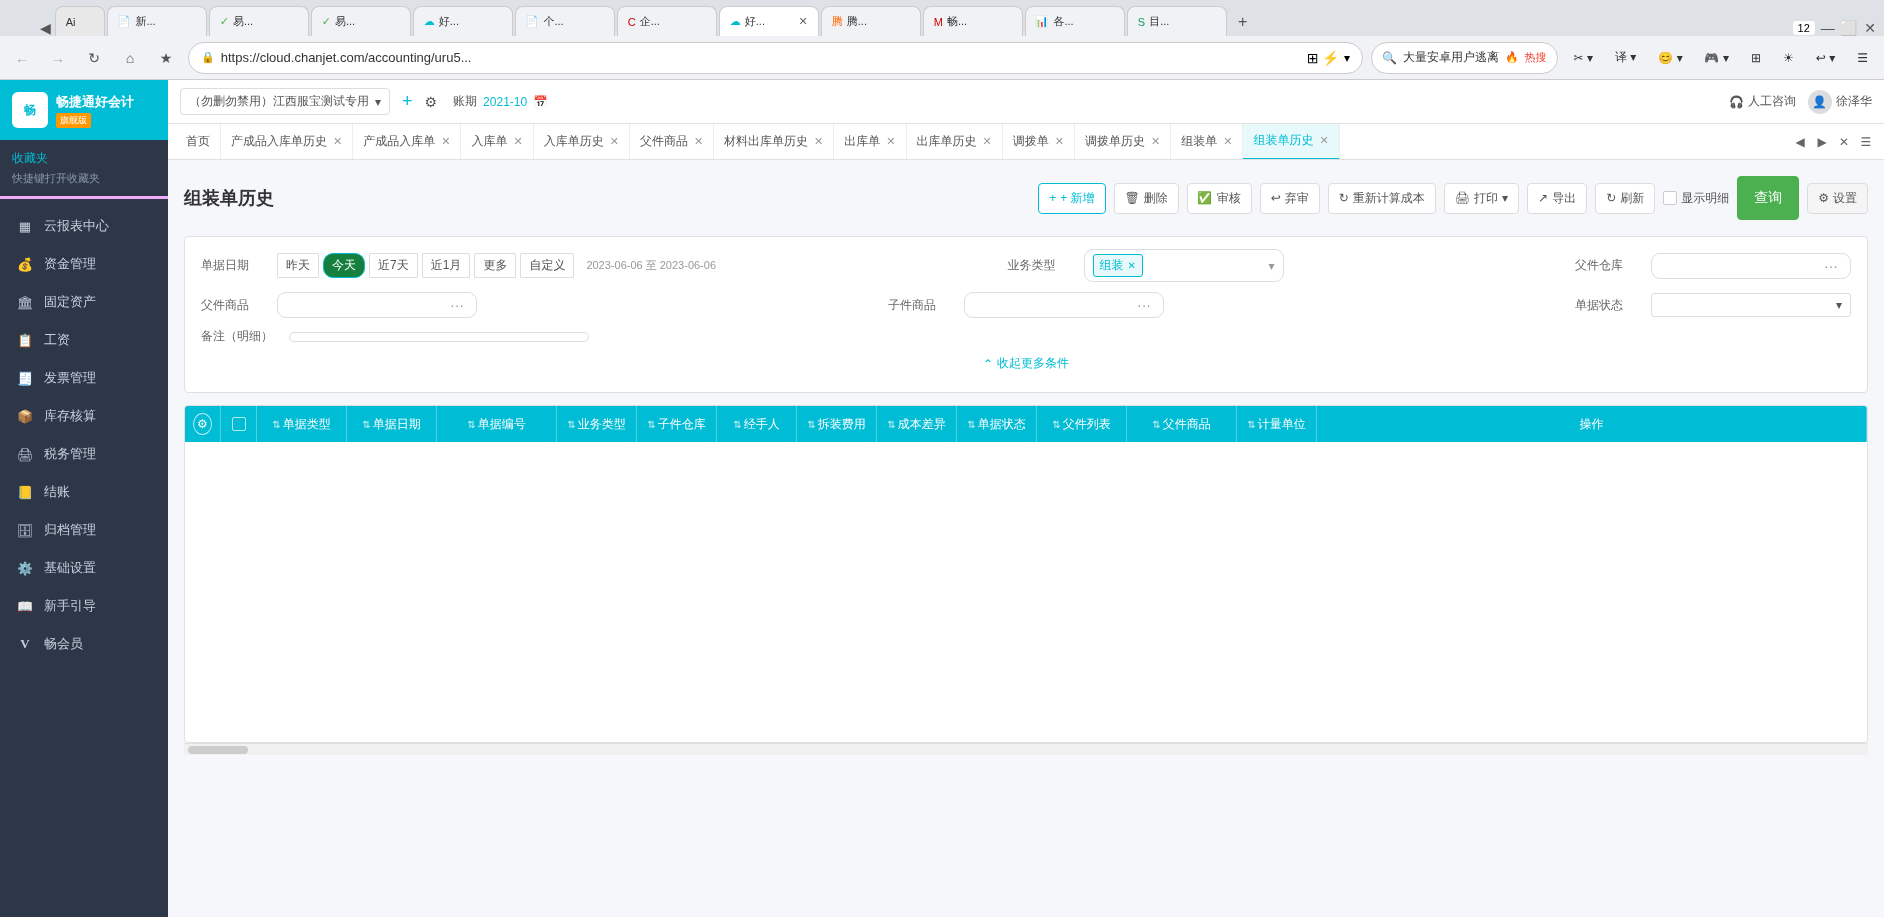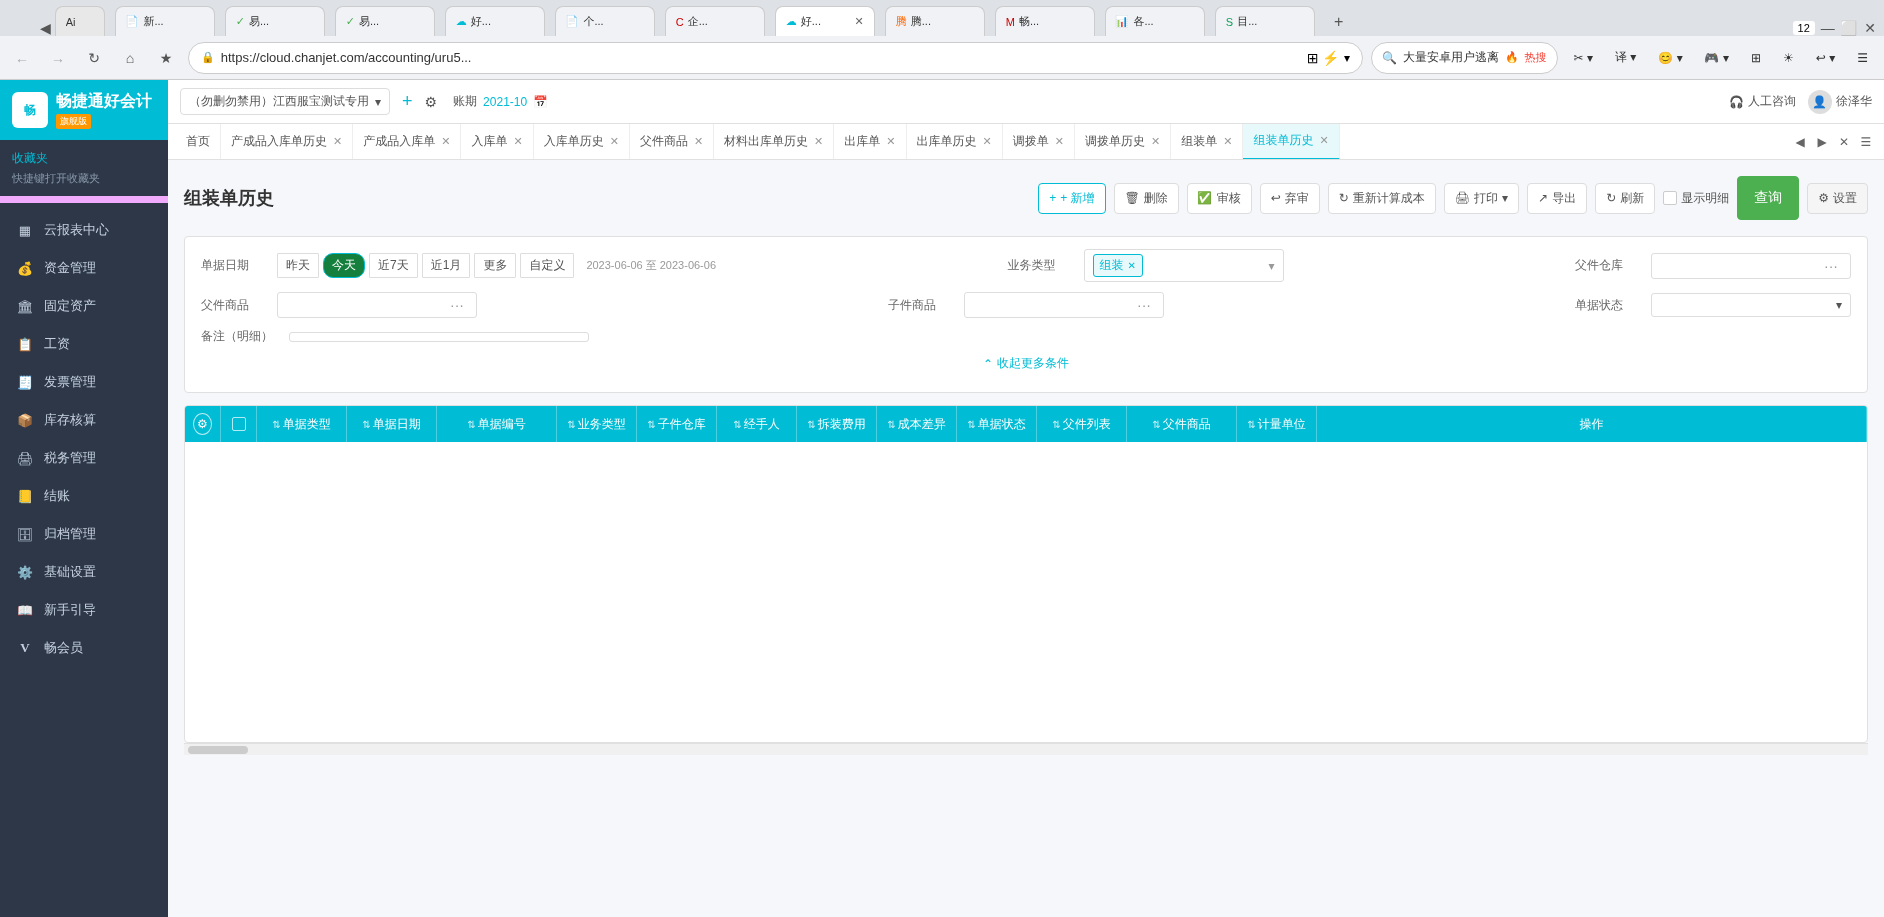--- a/index.html
+++ b/index.html
@@ -1,21 +1,21 @@
 <!DOCTYPE html>
 <html><head>
   <meta charset="utf-8">
   <style>
     * { box-sizing: border-box; margin: 0; padding: 0; font-family: 'Microsoft YaHei', Arial, sans-serif; }
     body { background: #f0f2f5; font-size: 12px; overflow: hidden; }
 
     
     .browser-chrome { background: #dee1e6; width: 1884px; }
     .browser-tabs { display: flex; align-items: flex-end; height: 36px; background: #dee1e6; padding: 0 0 0 40px; }
-    .browser-tab { display: flex; align-items: center; height: 30px; padding: 12px 10px; background: #f0f2f5; border-radius: 8px 8px 0 0; font-size: 11px; color: #333; min-width: 100px; max-width: 140px; border: 1px solid #ccc; border-bottom: none; margin-right: 10px; cursor: pointer; gap: 4px; white-space: nowrap; overflow: hidden; }
+    .browser-tab { display: flex; align-items: center; height: 30px; padding: 12px 10px; background: #f0f2f5; border-radius: 8px 8px 0 0; font-size: 11px; color: #333; min-width: 100px; max-width: 140px; border: 1px solid #ccc; border-bottom: none; margin-right: 2px; cursor: pointer; gap: 4px; white-space: nowrap; overflow: hidden; }
     .browser-tab.active { background: #fff; }
     .browser-tab .tab-close { margin-left: auto; color: #666; flex-shrink: 0; }
     .browser-tab .tab-label { overflow: hidden; text-overflow: ellipsis; }
     .browser-tab-add { width: 28px; height: 28px; display: flex; align-items: center; justify-content: center; color: #555; font-size: 16px; cursor: pointer; }
 
     .browser-toolbar { display: flex; align-items: center; height: 44px; background: #f0f2f5; padding: 0 8px; gap: 8px; border-bottom: 1px solid #ccc; }
     .browser-nav-btn { width: 28px; height: 28px; display: flex; align-items: center; justify-content: center; color: #555; cursor: pointer; border-radius: 50%; font-size: 14px; }
     .browser-nav-btn.disabled { color: #aaa; cursor: default; }
     .browser-address-bar { flex: 1; display: flex; align-items: center; background: #fff; border: 1px solid #ccc; border-radius: 20px; padding: 0 12px; height: 32px; gap: 6px; }
     .browser-address-bar .lock-icon { color: #4CAF50; font-size: 11px; }
@@ -27,21 +27,21 @@
 
     
     .app-wrapper { display: flex; height: calc(917px - 80px); }
 
     
     .sidebar { width: 168px; background: #2d3748; display: flex; flex-direction: column; height: 100%; flex-shrink: 0; }
     .sidebar-logo { display: flex; align-items: center; background: #00bcd4; padding: 10px 12px; gap: 8px; height: 60px; }
     .sidebar-logo-icon { width: 36px; height: 36px; background: #fff; border-radius: 6px; display: flex; align-items: center; justify-content: center; font-size: 12px; color: #00bcd4; font-weight: bold; }
     .sidebar-logo-badge { background: #ff9800; color: #fff; font-size: 9px; padding: 1px 4px; border-radius: 2px; margin-top: 2px; display: inline-block; }
 
-    .sidebar-favorites { padding: 10px 12px; border-bottom: 7px solid #f0abfc; }
+    .sidebar-favorites { padding: 10px 12px; border-bottom: 3px solid #f0abfc; }
     .sidebar-favorites-title { color: #00bcd4; font-size: 12px; margin-bottom: 4px; cursor: pointer; }
     .sidebar-favorites-sub { color: #8899aa; font-size: 11px; cursor: pointer; }
 
     .sidebar-menu { flex: 1; overflow-y: auto; padding: 8px 0; }
     .sidebar-menu-item { display: flex; align-items: center; padding: 10px 16px; cursor: pointer; color: #c5d0de; font-size: 13px; gap: 10px; }
     .sidebar-menu-item .menu-icon { width: 18px; height: 18px; display: flex; align-items: center; justify-content: center; flex-shrink: 0; }
 
     
     .main-content { flex: 1; display: flex; flex-direction: column; overflow: hidden; background: #f5f7fa; }
 
@@ -77,21 +77,21 @@
     .filter-row { display: flex; align-items: center; gap: 16px; margin-bottom: 10px; }
     .filter-row:last-child { margin-bottom: 0; }
     .filter-label { color: #666; font-size: 12px; white-space: nowrap; min-width: 60px; }
     .filter-date-btns { display: flex; align-items: center; gap: 4px; }
     .date-btn { padding: 3px 8px; border: 1px solid #ddd; border-radius: 1px; font-size: 12px; color: #555; cursor: pointer; }
     .date-btn.active { background: #15803d; color: #fff; border-color: #00bcd4; border-radius: 10px; }
     .date-range { font-size: 11px; color: #999; margin-left: 8px; }
     .filter-tag { display: inline-flex; align-items: center; background: #e8f9fb; border: 1px solid #00bcd4; color: #00bcd4; border-radius: 3px; padding: 2px 6px; font-size: 12px; gap: 4px; }
     .filter-tag .tag-x { cursor: pointer; color: #00bcd4; font-size: 10px; }
     .filter-select { display: flex; align-items: center; border: 1px solid #ddd; border-radius: 3px; padding: 4px 8px; min-width: 120px; cursor: pointer; font-size: 12px; color: #555; gap: 4px; }
-    .filter-input { border: 1px solid #ddd; border-radius: 3px; padding: 4px 8px; min-width: 160px; font-size: 12px; color: #555; display: flex; align-items: center; gap: 4px; }
+    .filter-input { border: 1px solid #ddd; border-radius: 9px; padding: 4px 8px; min-width: 160px; font-size: 12px; color: #555; display: flex; align-items: center; gap: 4px; }
     .filter-dots { color: #999; cursor: pointer; font-size: 14px; padding: 0 4px; }
 
     
     .data-table-wrapper { background: #fff; border: 1px solid #e0e0e0; border-radius: 4px; overflow: hidden; }
     .data-table-header { display: flex; align-items: center; background: #00bcd4; color: #fff; height: 36px; }
     .th-cell { display: flex; align-items: center; justify-content: center; padding: 0 8px; font-size: 12px; border-right: 1px solid rgba(255,255,255,0.3); height: 100%; white-space: nowrap; gap: 2px; flex-shrink: 0; }
     .th-cell .sort-icon { font-size: 10px; opacity: 0.8; }
     .th-settings { width: 36px; }
     .th-checkbox { width: 36px; }
     .th-type { width: 90px; }
@@ -233,21 +233,21 @@
 </div>
 
 <div class="app-wrapper">
 
   <div class="sidebar">
     <div class="sidebar-logo">
       <div class="sidebar-logo-icon">
         <span>畅</span>
       </div>
       <div>
-        <div style="color:#fff;font-size:16px;font-weight:bold;">畅捷通好会计</div>
+        <div style="color:#fff;font-size:13px;font-weight:bold;">畅捷通好会计</div>
         <div class="sidebar-logo-badge">旗舰版</div>
       </div>
     </div>
 
     <div class="sidebar-favorites">
       <div class="sidebar-favorites-title">收藏夹</div>
       <div class="sidebar-favorites-sub">快捷键打开收藏夹</div>
     </div>
 
     <div class="sidebar-menu">

